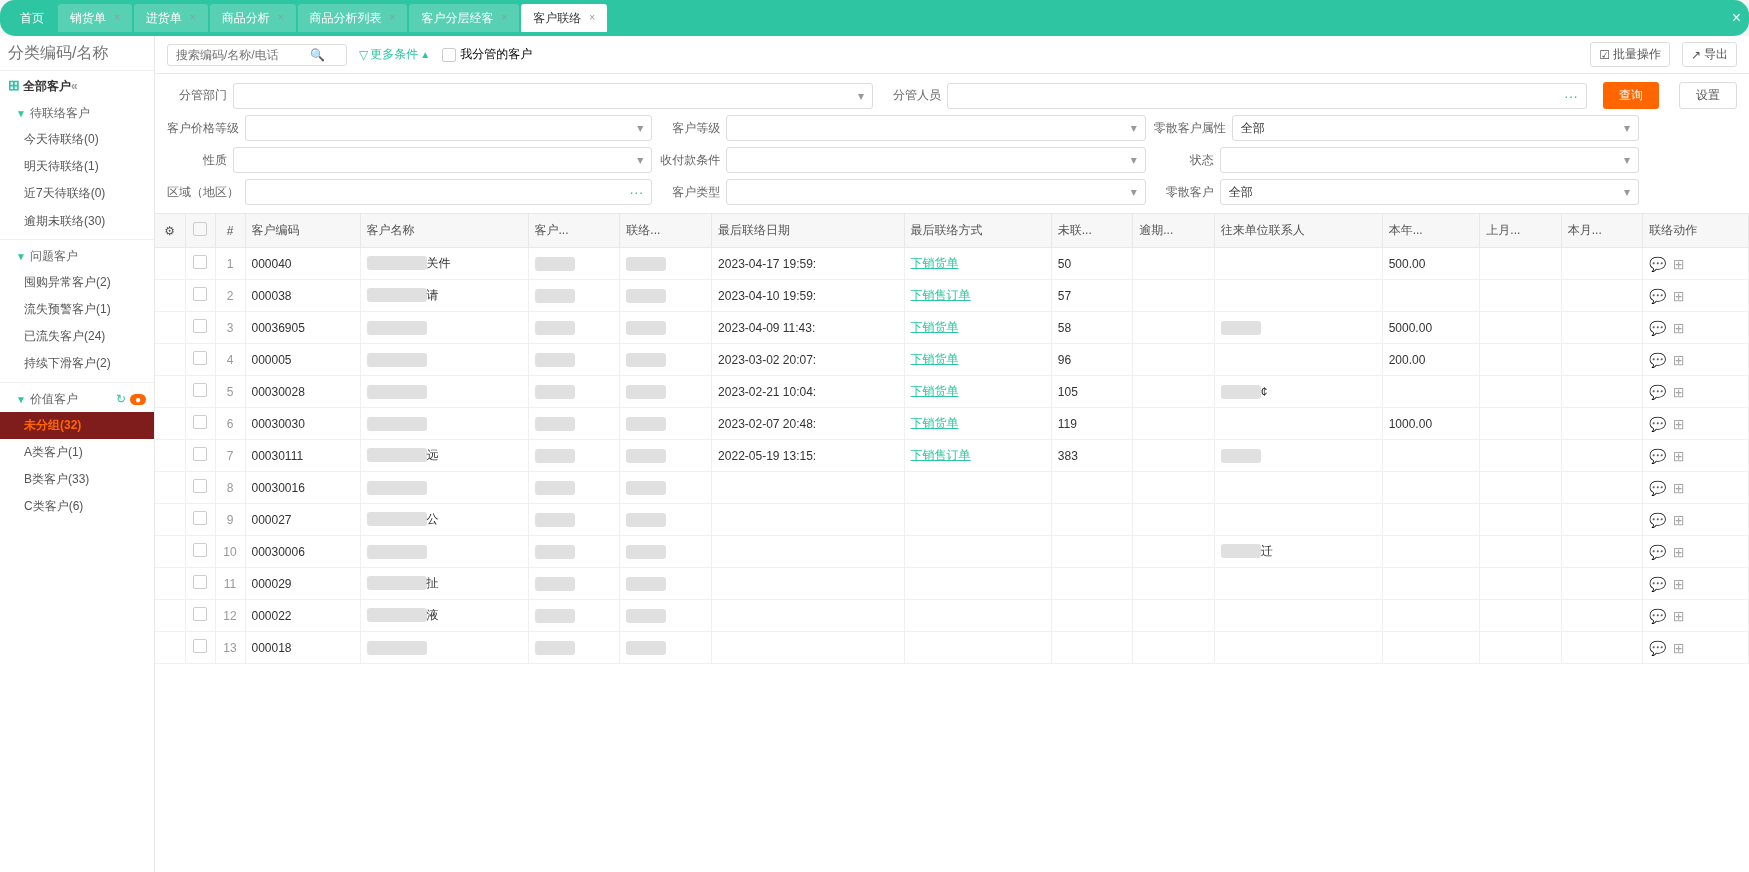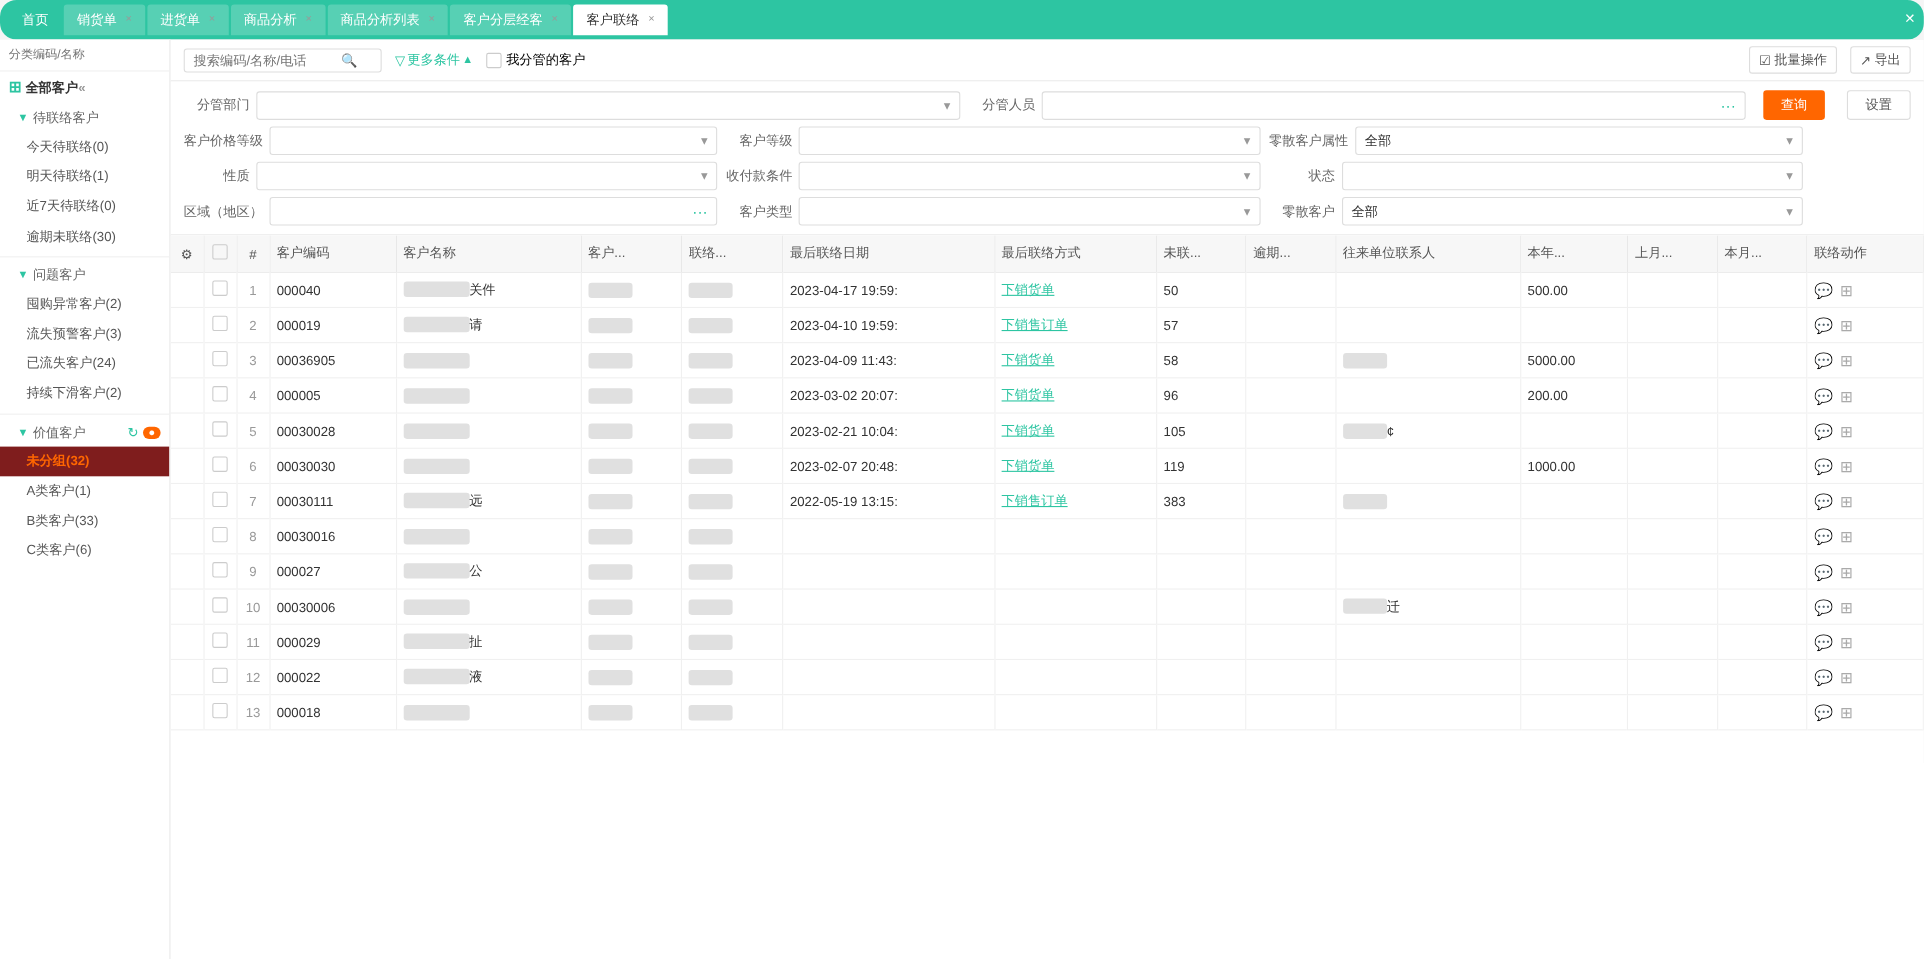--- a/index.html
+++ b/index.html
@@ -54,21 +54,21 @@
       padding: 8px;
       display: flex;
       align-items: center;
       border-bottom: 1px solid #f0f0f0;
       gap: 4px;
     }
     .sidebar-search input {
       flex: 1;
       border: none;
       outline: none;
-      font-size: 11px;
+      font-size: 16px;
       color: #0f172a;
     }
     .sidebar-section-header {
       display: flex;
       align-items: center;
       padding: 6px 8px;
       font-weight: bold;
       color: #333;
       cursor: pointer;
     }
@@ -417,21 +417,21 @@
     <div class="sidebar-item">近7天待联络(0)</div>
     <div class="sidebar-item">逾期未联络(30)</div>
 
     <div class="sidebar-divider"></div>
 
     <div class="sidebar-group-label">
       <span class="arrow">▼</span>
       <span>问题客户</span>
     </div>
     <div class="sidebar-item">囤购异常客户(2)</div>
-    <div class="sidebar-item">流失预警客户(3)</div>
+    <div class="sidebar-item">流失预警客户(1)</div>
     <div class="sidebar-item">已流失客户(24)</div>
     <div class="sidebar-item">持续下滑客户(2)</div>
 
     <div class="sidebar-divider"></div>
 
     <div class="sidebar-group-label" style="justify-content:space-between;">
       <span style="display:flex;align-items:center;gap:4px;">
         <span class="arrow">▼</span>
         <span>价值客户</span>
       </span>
@@ -633,21 +633,21 @@
           <span class="action-icon">⊞</span>
         </div>
       </td>
     </tr>
             <tr>
       <td class="center"></td>
       <td class="center">
         <span class="checkbox-custom"></span>
       </td>
       <td class="center row-num">2</td>
-      <td>000019</td>
+      <td>000038</td>
       <td>
         <span class="blurred">&nbsp;&nbsp;&nbsp;&nbsp;&nbsp;&nbsp;</span>请
       </td>
       <td>
         <span class="blurred-sm">&nbsp;&nbsp;&nbsp;&nbsp;</span>
       </td>
       <td>
         <span class="blurred-sm">&nbsp;&nbsp;&nbsp;&nbsp;</span>
       </td>
       <td>2023-04-10 19:59:</td>

